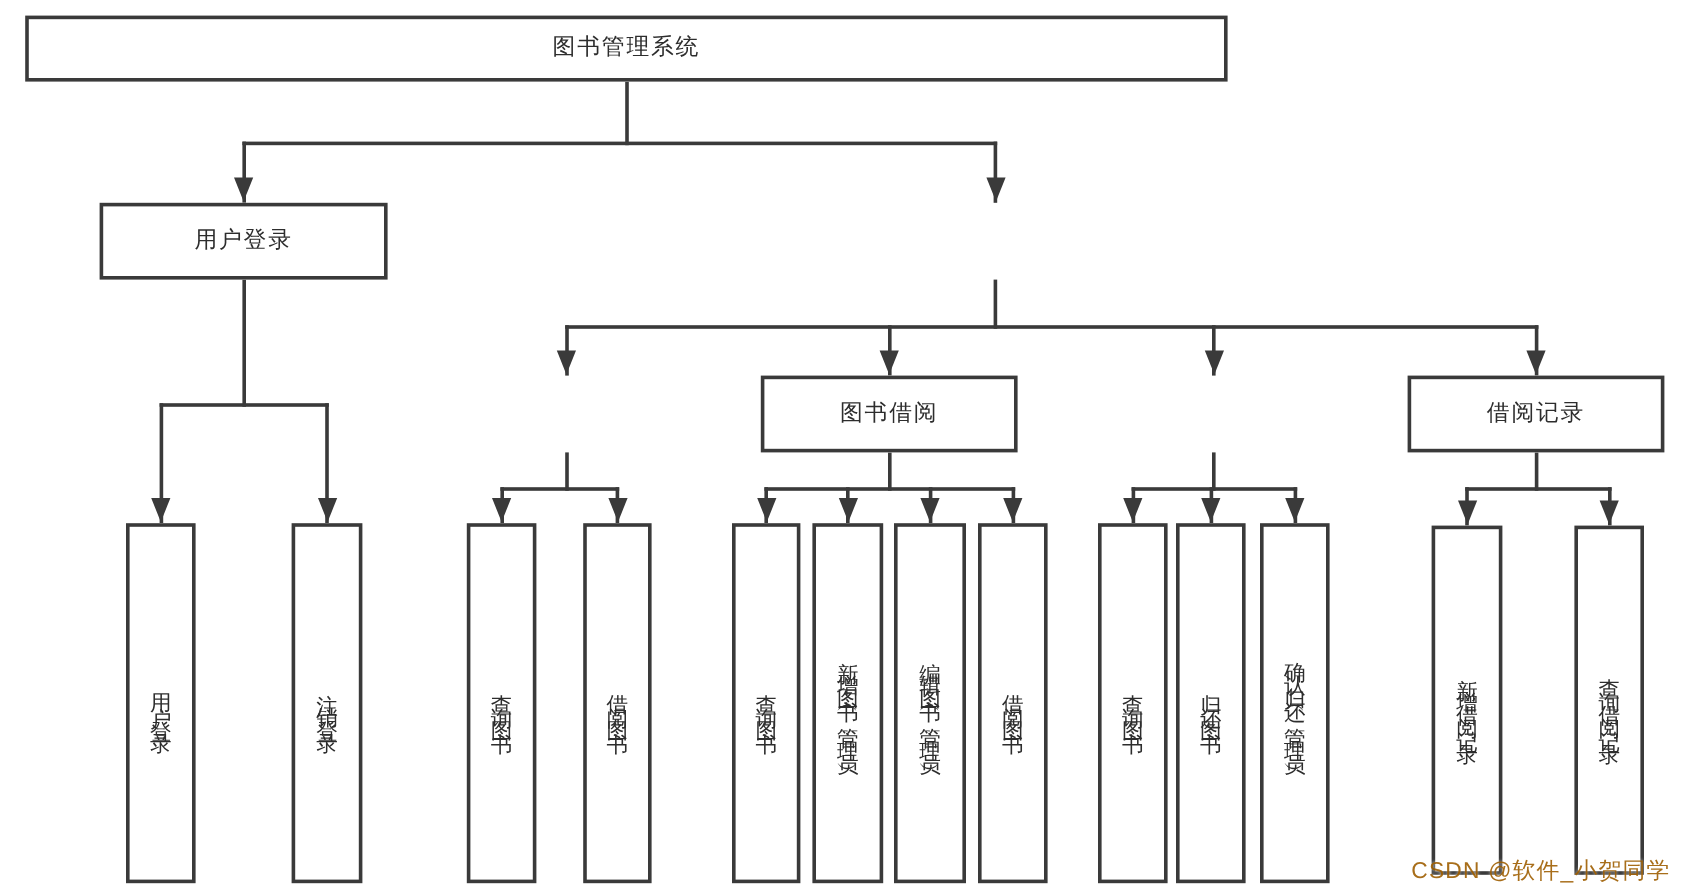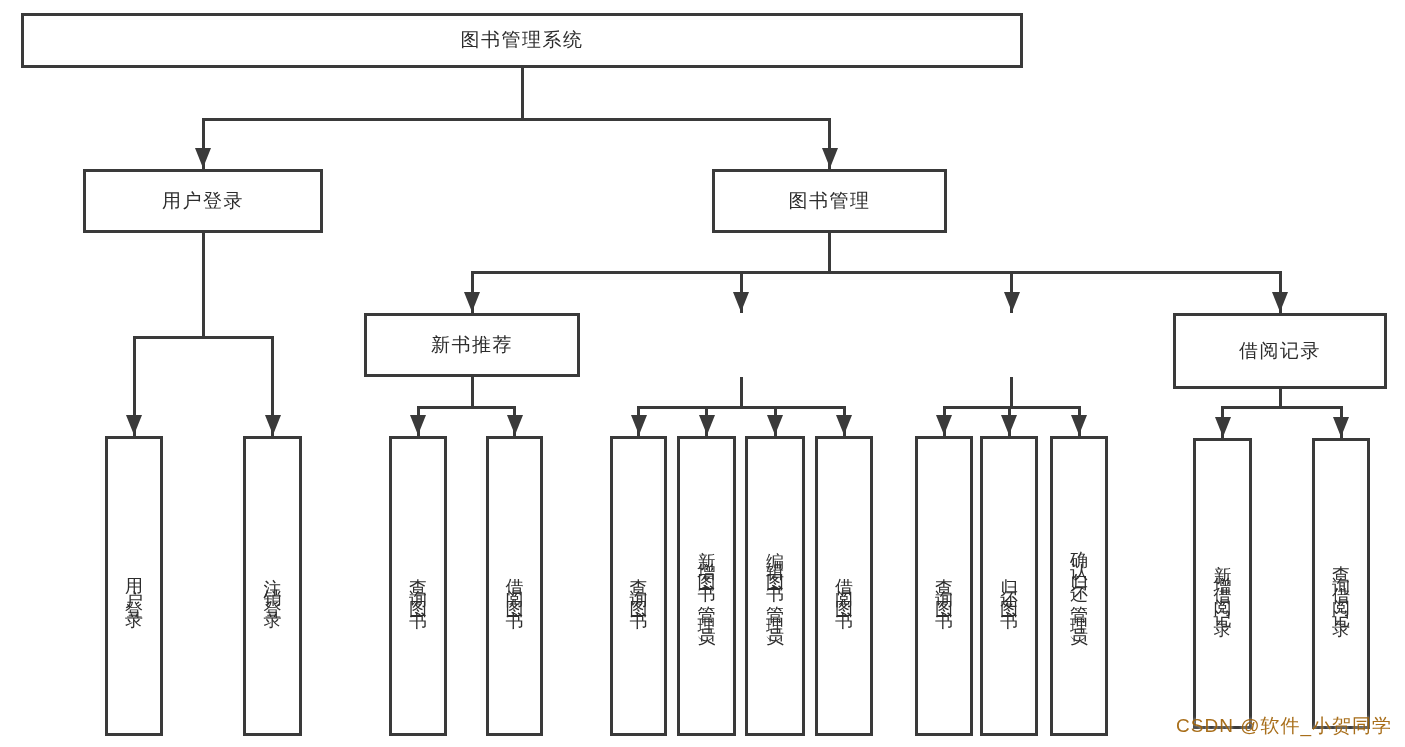--- a/index.html
+++ b/index.html
@@ -87,27 +87,24 @@
     <div class="line" style="left: 1221px; top: 406px; width: 3px; height: 32px; background: rgb(58, 58, 58);"></div>
     <div class="arrow" style="left: 1214.5px; top: 417px; border-top-color: rgb(58, 58, 58);"></div>
     <div class="line" style="left: 1339.5px; top: 406px; width: 3px; height: 32px; background: rgb(58, 58, 58);"></div>
     <div class="arrow" style="left: 1333px; top: 417px; border-top-color: rgb(58, 58, 58);"></div>
     <div class="node" style="left: 21px; top: 13px; width: 1002px; height: 55px; border-color: rgb(58, 58, 58); background: rgb(255, 255, 255);">
       <span class="lbl" style="color: rgb(45, 45, 45);">图书管理系统</span>
     </div>
     <div class="node" style="left: 83px; top: 169px; width: 240px; height: 64px; border-color: rgb(58, 58, 58); background: rgb(255, 255, 255);">
       <span class="lbl" style="color: rgb(45, 45, 45);">用户登录</span>
     </div>
-    <div class="node" style="left: 712px; top: 169px; width: 235px; height: 64px; border-color: rgb(58, 58, 58); background: rgb(255, 255, 255);">
-      <span class="lbl" style="color: rgb(45, 45, 45);">图书管理</span>
+    <div class="node" style="left: 634px; top: 313px; width: 214px; height: 64px; border-color: rgb(58, 58, 58); background: rgb(255, 255, 255);">
+      <span class="lbl" style="color: rgb(45, 45, 45);">图书借阅</span>
     </div>
-    <div class="node" style="left: 364px; top: 313px; width: 216px; height: 64px; border-color: rgb(58, 58, 58); background: rgb(255, 255, 255);">
-      <span class="lbl" style="color: rgb(45, 45, 45);">新书推荐</span>
-    </div>
-    <div class="node" style="left: 1173px; top: 313px; width: 214px; height: 76px; border-color: rgb(58, 58, 58); background: rgb(255, 255, 255);">
+    <div class="node" style="left: 1173px; top: 313px; width: 214px; height: 64px; border-color: rgb(58, 58, 58); background: rgb(255, 255, 255);">
       <span class="lbl" style="color: rgb(45, 45, 45);">借阅记录</span>
     </div>
     <div class="node v" style="left: 105px; top: 436px; width: 58px; height: 300px; border-color: rgb(58, 58, 58); background: rgb(255, 255, 255);">
       <span class="lbl" style="color: rgb(45, 45, 45);">用户登录</span>
     </div>
     <div class="node v" style="left: 243px; top: 436px; width: 59px; height: 300px; border-color: rgb(58, 58, 58); background: rgb(255, 255, 255);">
       <span class="lbl" style="color: rgb(45, 45, 45);">注销登录</span>
     </div>
     <div class="node v" style="left: 389px; top: 436px; width: 58px; height: 300px; border-color: rgb(58, 58, 58); background: rgb(255, 255, 255);">
       <span class="lbl" style="color: rgb(45, 45, 45);">查询图书</span>

